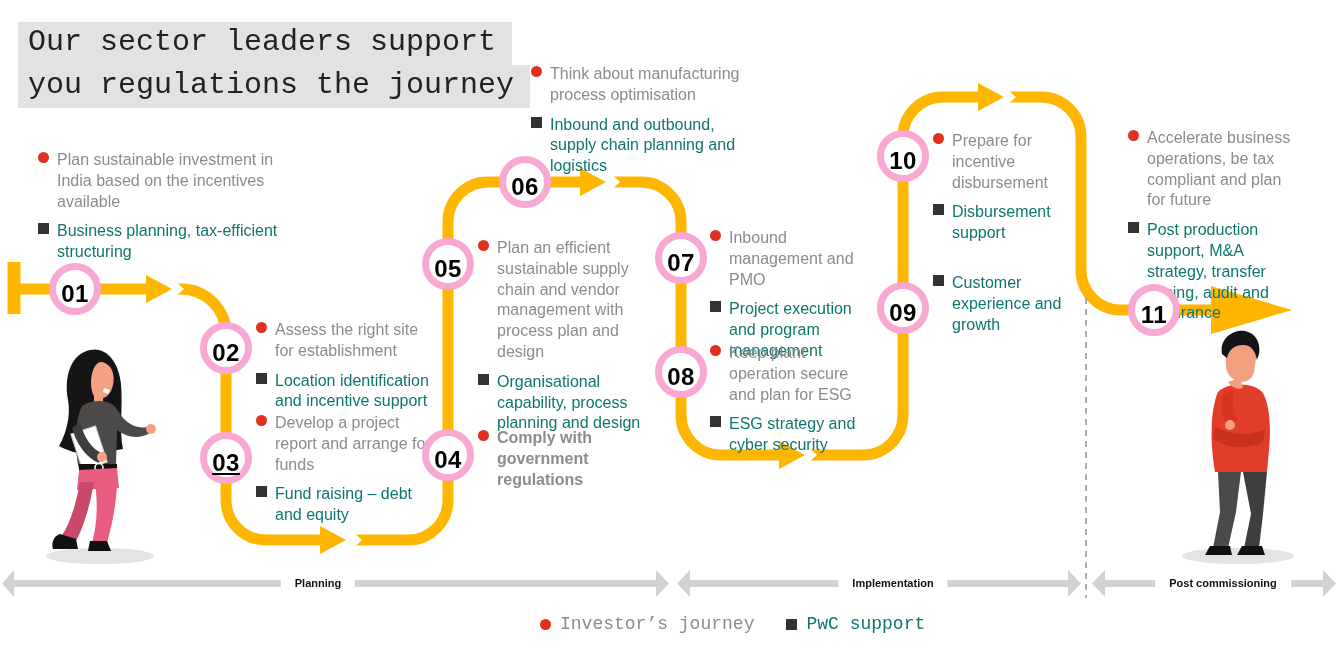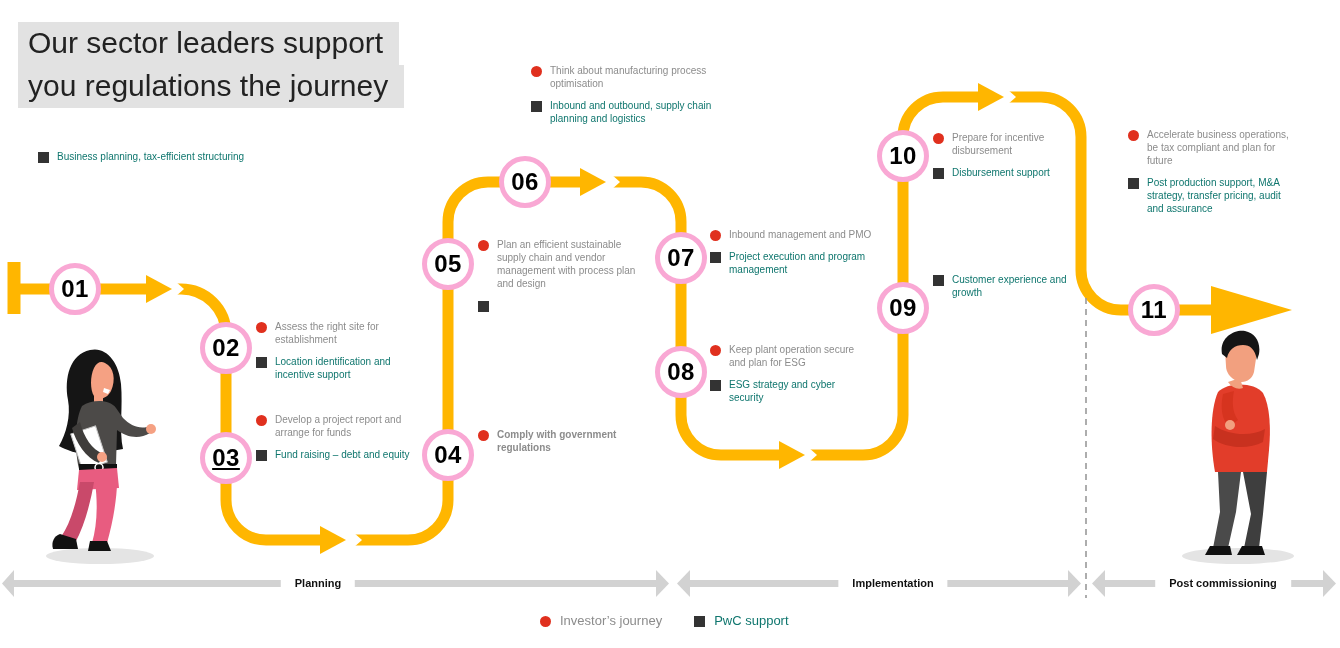--- a/index.html
+++ b/index.html
@@ -1,38 +1,38 @@
 <!DOCTYPE html>
 <html><head>
 <meta charset="utf-8">
 <style>
   html,body{margin:0;padding:0;background:#fff;}
   .canvas{position:relative;width:1340px;height:648px;background:#fff;overflow:hidden;
           font-family:"Liberation Sans","DejaVu Sans",sans-serif;}
   svg.layer{position:absolute;left:0;top:0;}
-  .title{position:absolute;left:18px;top:22px;font-family:Liberation Sans, sans-serif;
+  .title{position:absolute;left:18px;top:22px;font-family:Liberation Mono, monospace;
          font-size:30px;color:#222;}
   .t-line{display:table;background:#e2e2e2;padding:2px 16px 4px 10px;line-height:1.24;}
   .step-text{position:absolute;}
   .item{display:flex;margin-bottom:9px;}
   .dot{width:11px;height:11px;border-radius:50%;background:#E0301E;flex:none;margin:2px 8px 0 0;}
   .sq{width:11px;height:11px;background:#333333;flex:none;margin:2px 8px 0 0;}
   .sq.yellow{background:#FFB600;}
-  .txt{font-size:10px;line-height:1.3;}
+  .txt{font-size:16px;line-height:1.3;}
   .gray{color:#8c8c8c;}
   .darktxt{color:#0f766e;}
   .circle{position:absolute;width:52px;height:52px;border-radius:50%;background:#fff;
-          border:5px solid #f9a8d4;box-sizing:border-box;display:flex;align-items:center;
+          border:7px solid #f9a8d4;box-sizing:border-box;display:flex;align-items:flex-end;
           justify-content:center;z-index:3;}
   .num{font-size:24px;font-weight:bold;color:#000;letter-spacing:.5px;}
   .phase-label{position:absolute;transform:translate(-50%,-50%);font-weight:bold;font-size:11px;
                color:#111;background:#fff;padding:0 14px;white-space:nowrap;z-index:4;}
   .legend{position:absolute;left:540px;top:613px;display:flex;align-items:center;z-index:4;}
   .legend .dot,.legend .sq{margin:0 9px 0 0;}
-  .legend .txt{font-size:13px;}
+  .legend .txt{font-size:18px;font-family:Liberation Mono, monospace;}
   .legend .spacer{width:32px;}
   .person{position:absolute;z-index:2;}
 </style>
 </head>
 <body>
 
 <div class="canvas">
 
   <svg class="layer" width="1340" height="648" viewBox="0 0 1340 648">
 
@@ -92,20 +92,24 @@
     <span class="dot"></span>
     <span class="txt gray">Investor’s journey</span>
     <span class="spacer"></span>
     <span class="sq"></span>
     <span class="txt darktxt">PwC support</span>
   </div>
 
   <div id="steps-layer">
       <div class="step-text" style="left: 38px; top: 150px; width: 258px;">
         <div class="item">
+          <span class="dot"></span>
+          <span class="txt gray">Plan sustainable investment in India based on the incentives available</span>
+        </div>
+        <div class="item">
           <span class="sq "></span>
           <span class="txt darktxt">Business planning, tax-efficient structuring</span>
         </div>
       </div>
       <div class="circle" style="left: 49px; top: 263px;">
         <span class="num">01</span>
       </div>
       <div class="step-text" style="left: 256px; top: 320px; width: 175px;">
         <div class="item">
           <span class="dot"></span>
@@ -141,20 +145,21 @@
       <div class="circle" style="left: 422px; top: 429px;">
         <span class="num">04</span>
       </div>
       <div class="step-text" style="left: 478px; top: 238px; width: 175px;">
         <div class="item">
           <span class="dot"></span>
           <span class="txt gray">Plan an efficient sustainable supply chain and vendor management with process plan and design</span>
         </div>
         <div class="item">
           <span class="sq "></span>
+          <span class="txt darktxt">Organisational capability, process planning and design</span>
         </div>
       </div>
       <div class="circle" style="left: 422px; top: 238px;">
         <span class="num">05</span>
       </div>
       <div class="step-text" style="left: 531px; top: 64px; width: 212px;">
         <div class="item">
           <span class="dot"></span>
           <span class="txt gray">Think about manufacturing process optimisation</span>
         </div>

